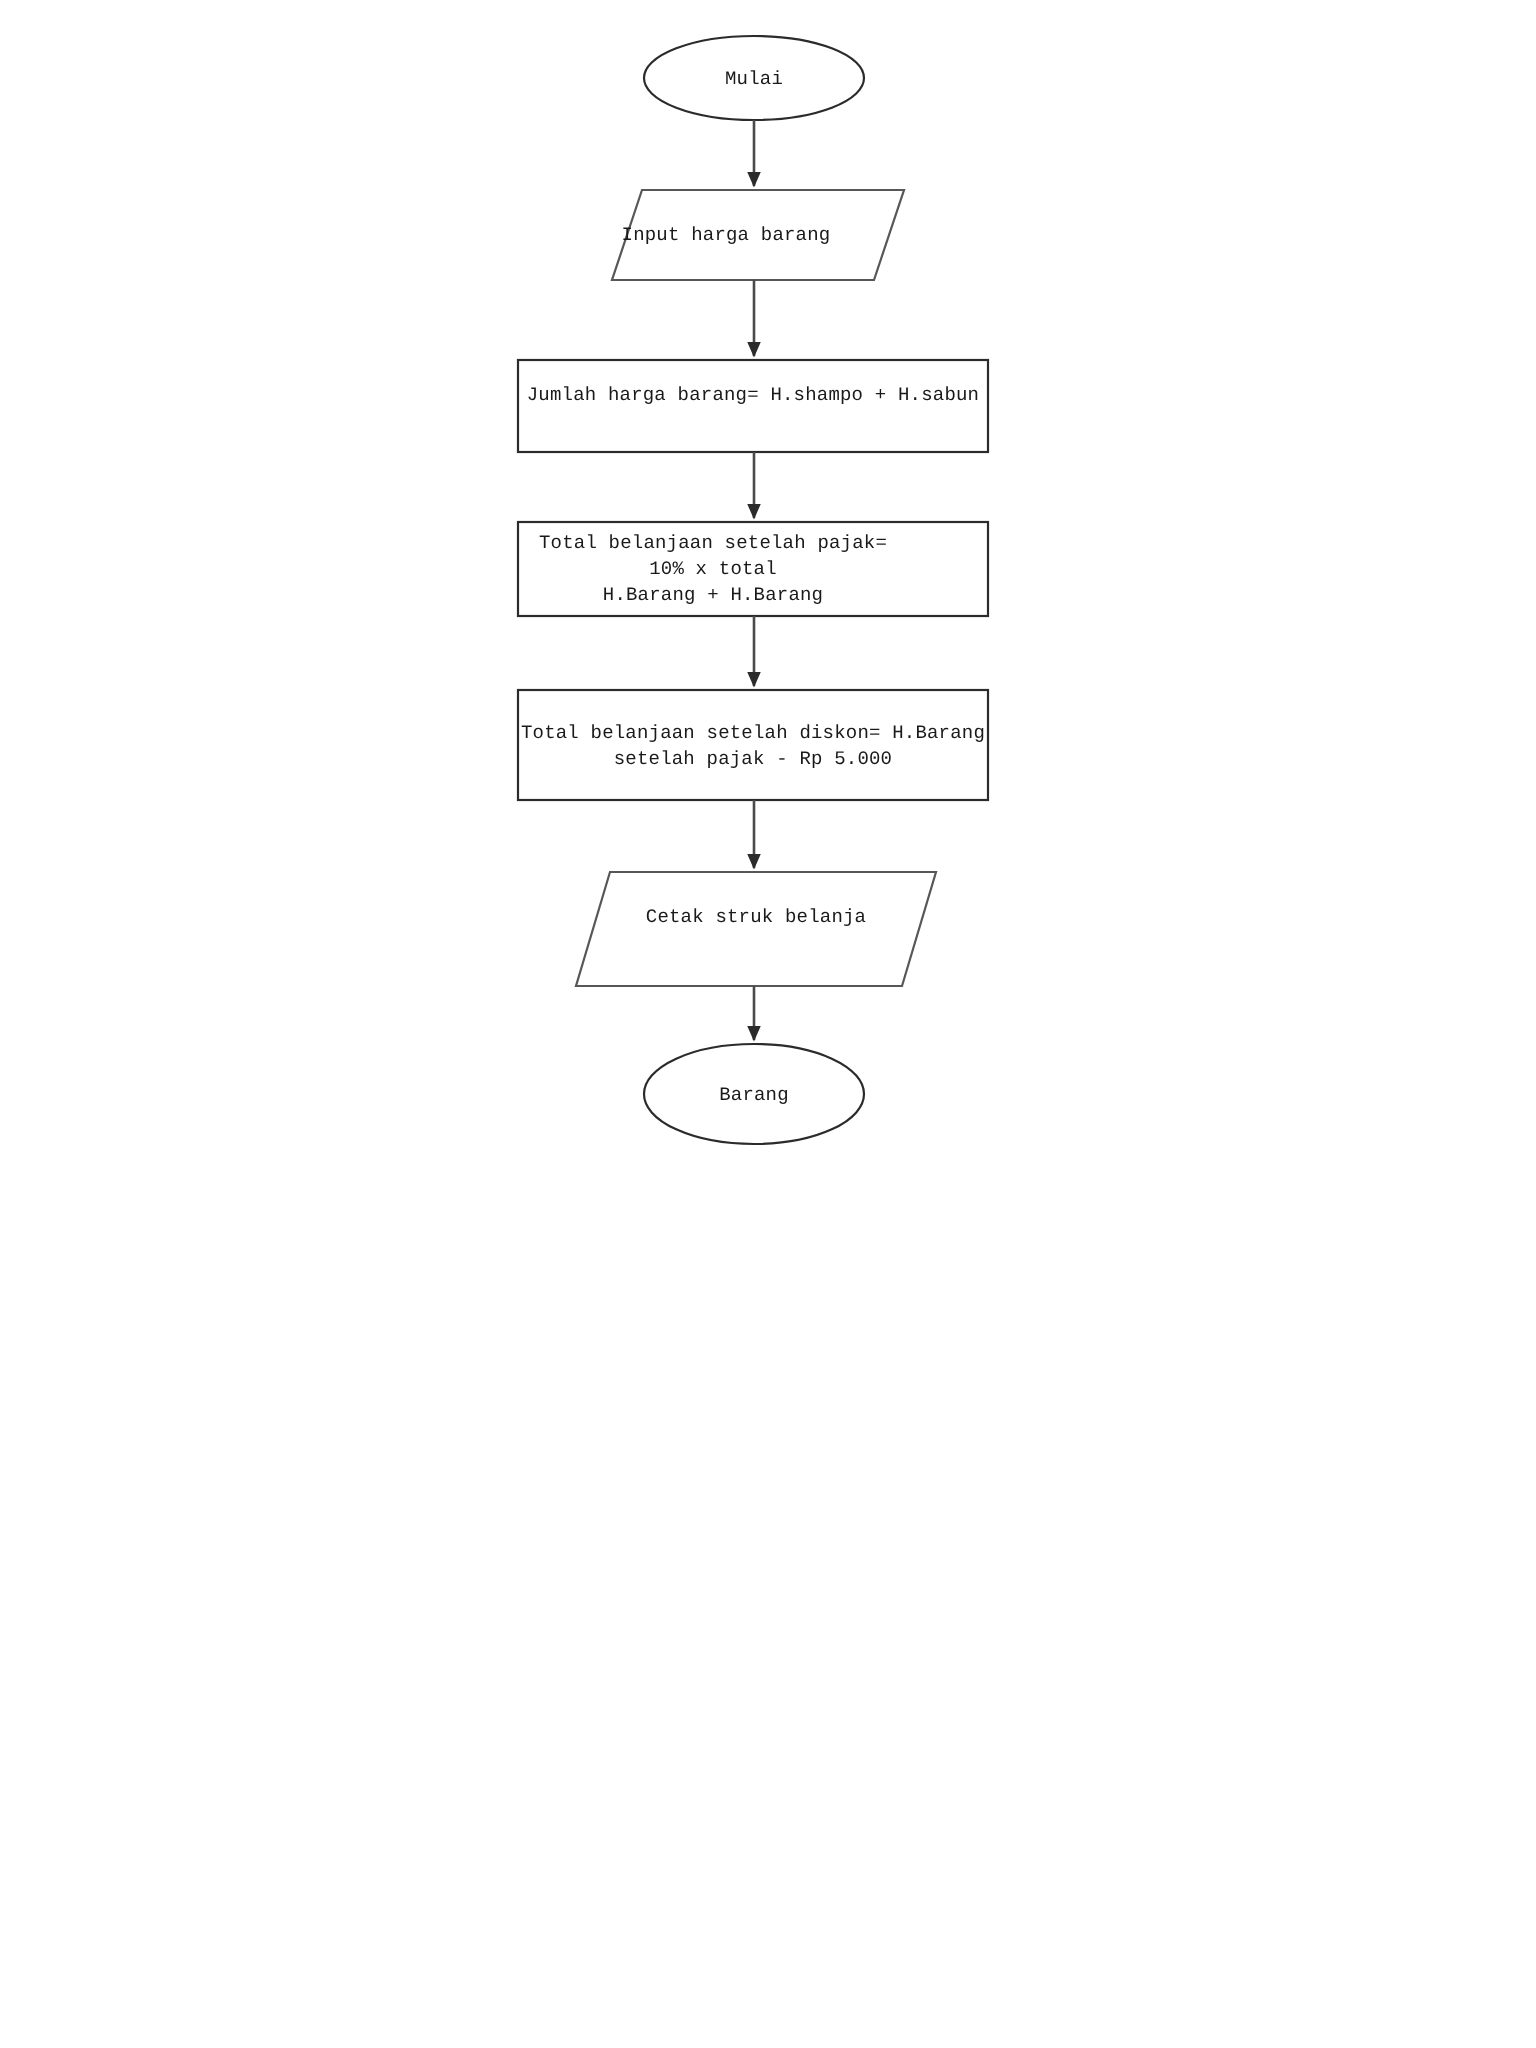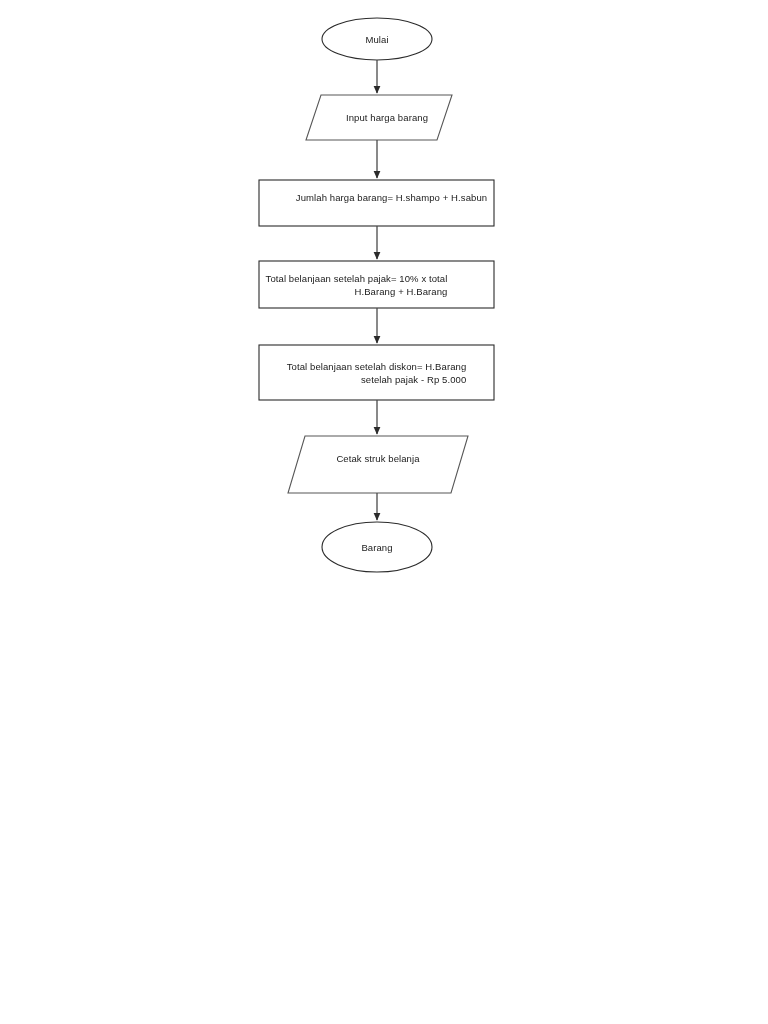--- a/index.html
+++ b/index.html
@@ -16,23 +16,23 @@
   }
   #flow-canvas {
     position: absolute;
     left: 0;
     top: 0;
     width: 768px;
     height: 1024px;
   }
   .node-text {
     position: absolute;
-    text-align: right;
+    text-align: center;
     color: #1a1a1a;
-    font-family: Liberation Sans, sans-serif;
+    font-family: Liberation Mono, monospace;
     font-size: 9.5px;
     line-height: 13px;
     letter-spacing: 0.1px;
     white-space: pre-line;
     display: flex;
     align-items: center;
     justify-content: center;
     pointer-events: none;
   }
 </style>
@@ -63,23 +63,23 @@
   <line x1="377" y1="60" x2="377" y2="93" stroke="#4a4a4a" stroke-width="1.3" marker-end="url(#arrowhead)"></line>
   <line x1="377" y1="140" x2="377" y2="178" stroke="#4a4a4a" stroke-width="1.3" marker-end="url(#arrowhead)"></line>
   <line x1="377" y1="226" x2="377" y2="259" stroke="#4a4a4a" stroke-width="1.3" marker-end="url(#arrowhead)"></line>
   <line x1="377" y1="308" x2="377" y2="343" stroke="#4a4a4a" stroke-width="1.3" marker-end="url(#arrowhead)"></line>
   <line x1="377" y1="400" x2="377" y2="434" stroke="#4a4a4a" stroke-width="1.3" marker-end="url(#arrowhead)"></line>
   <line x1="377" y1="493" x2="377" y2="520" stroke="#4a4a4a" stroke-width="1.3" marker-end="url(#arrowhead)"></line>
 </svg>
 
 <div class="node-text" style="left:322px; top:18px; width:110px; height:42px;">Mulai</div>
 
-<div class="node-text" style="left:314px; top:95px; width:146px; height:45px;">Input harga barang</div>
+<div class="node-text" style="left:290px; top:95px; width:146px; height:45px;">Input harga barang</div>
 
-<div class="node-text" style="left:274px; top:180px; width:235px; height:34px;">Jumlah harga barang= H.shampo + H.sabun</div>
+<div class="node-text" style="left:259px; top:180px; width:235px; height:34px;">Jumlah harga barang= H.shampo + H.sabun</div>
 
 <div class="node-text" style="left:259px; top:261px; width:195px; height:47px;">Total belanjaan setelah pajak= 10% x total
 H.Barang + H.Barang</div>
 
 <div class="node-text" style="left:259px; top:345px; width:235px; height:55px;">Total belanjaan setelah diskon= H.Barang
 setelah pajak - Rp 5.000</div>
 
 <div class="node-text" style="left:288px; top:436px; width:180px; height:44px;">Cetak struk belanja</div>
 
 <div class="node-text" style="left:322px; top:522px; width:110px; height:50px;">Barang</div>

